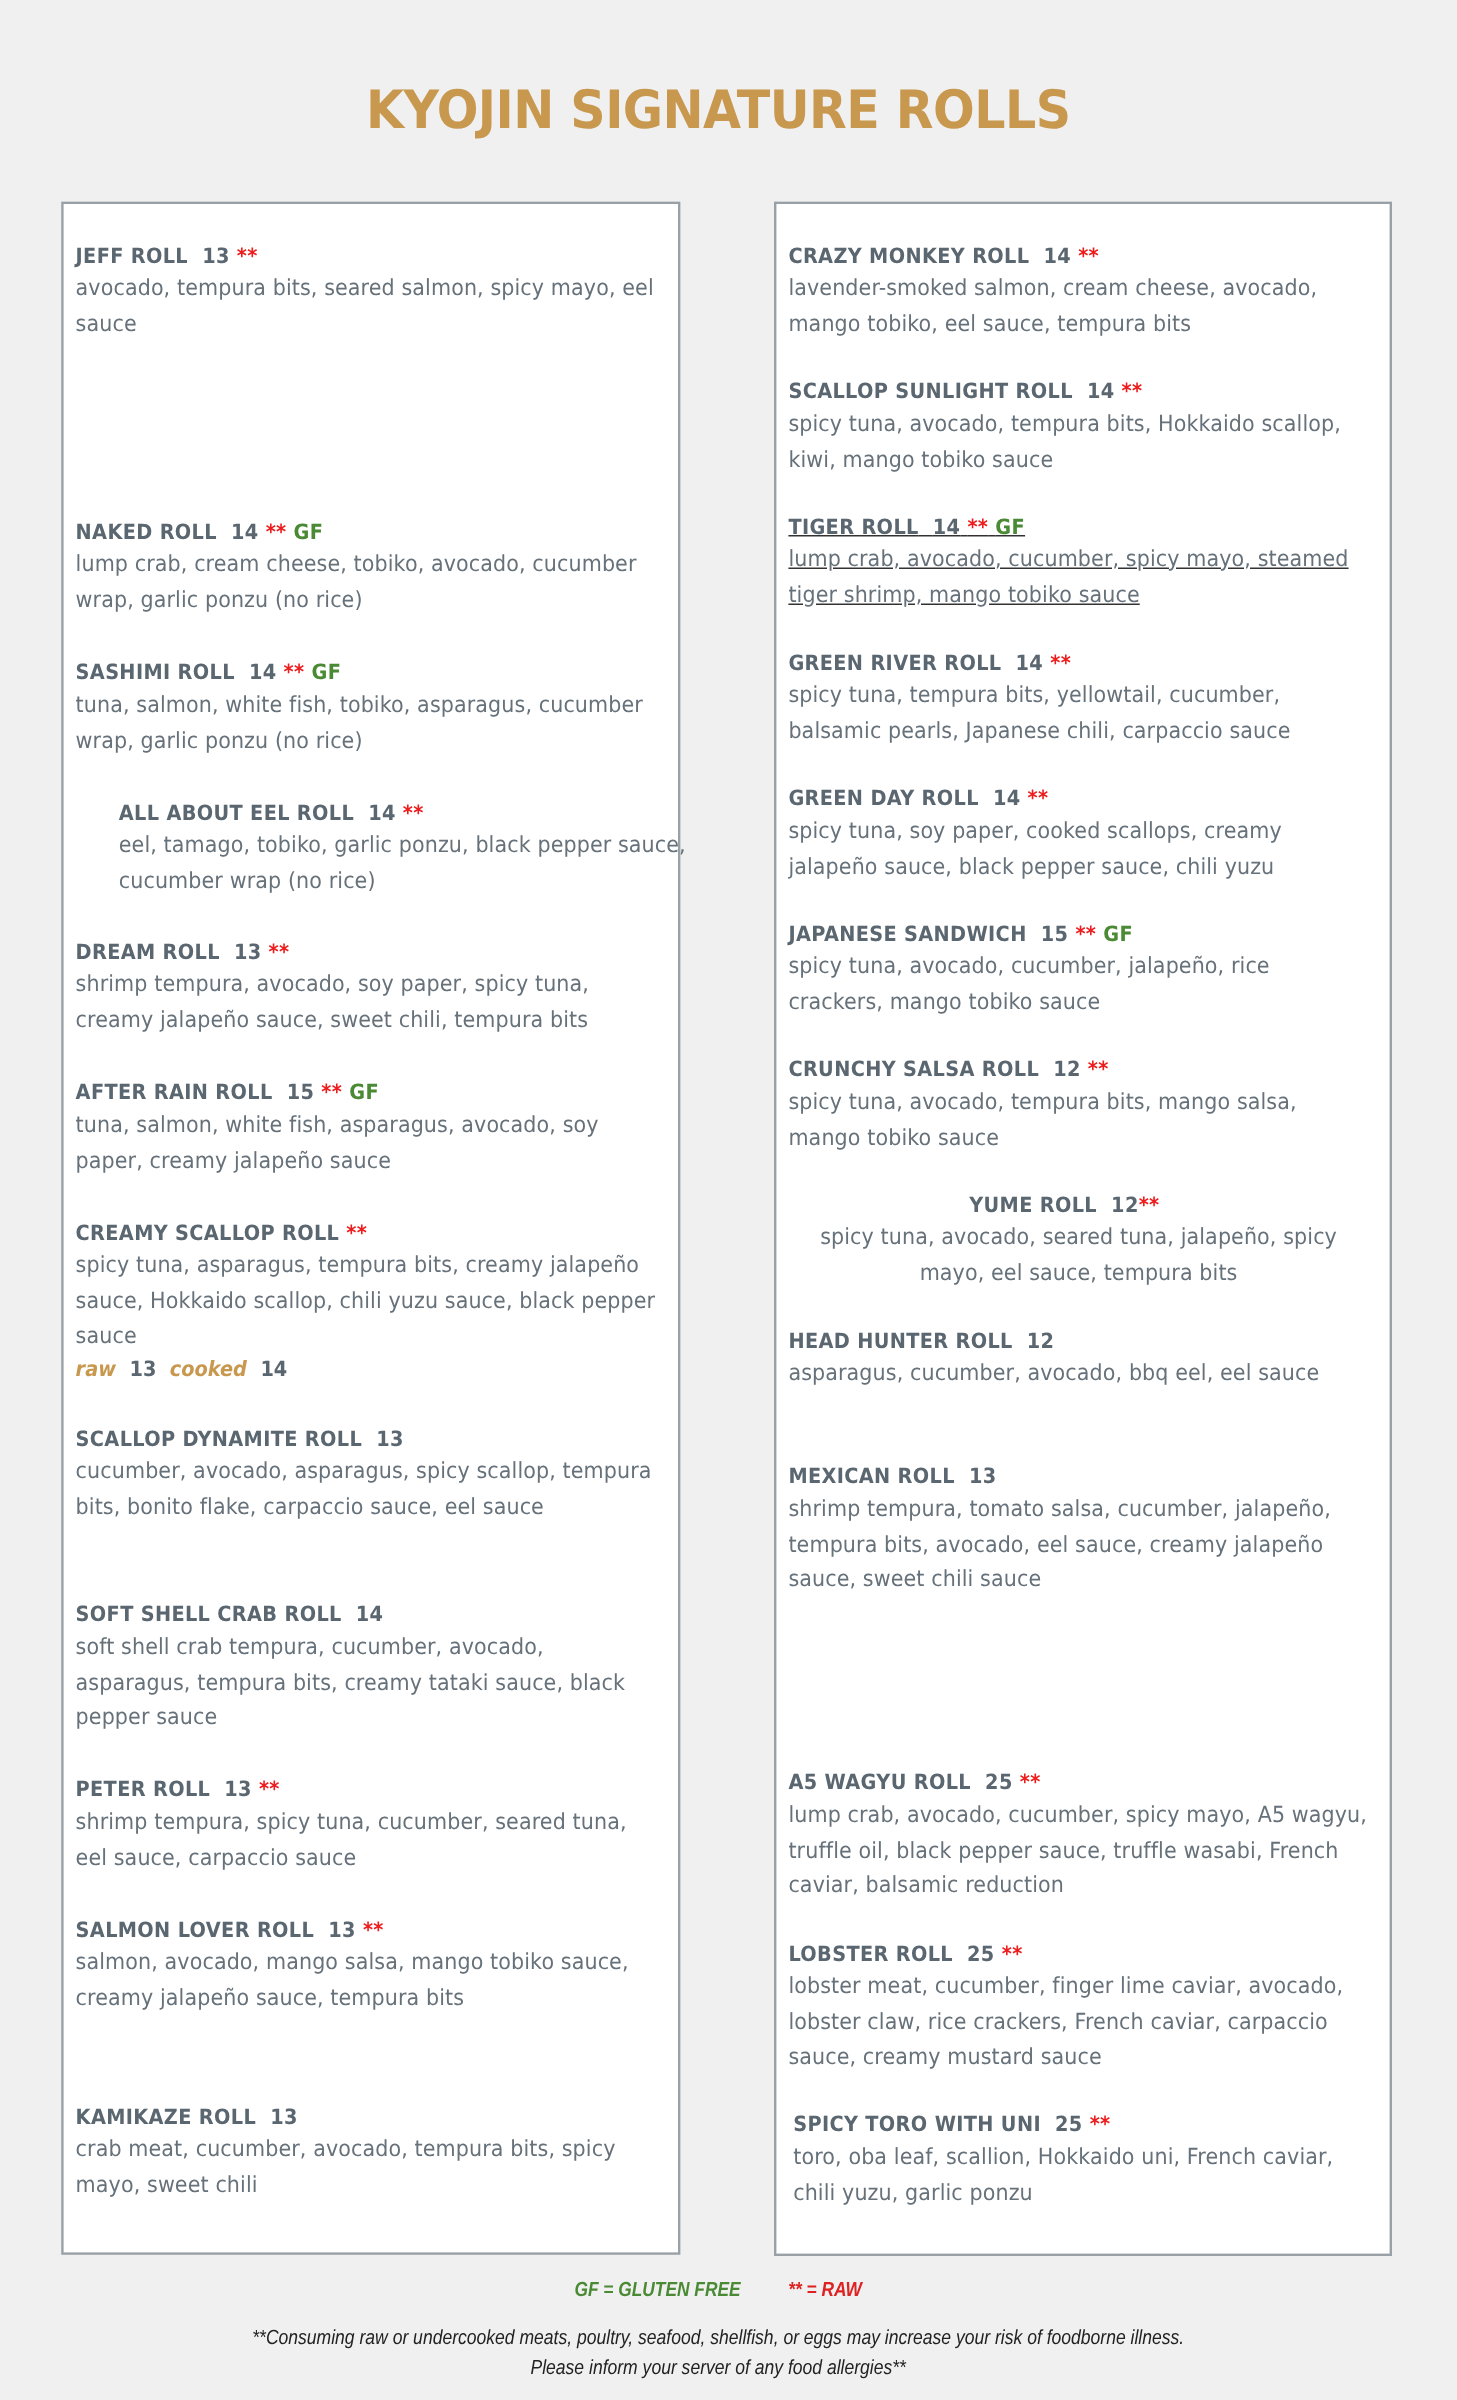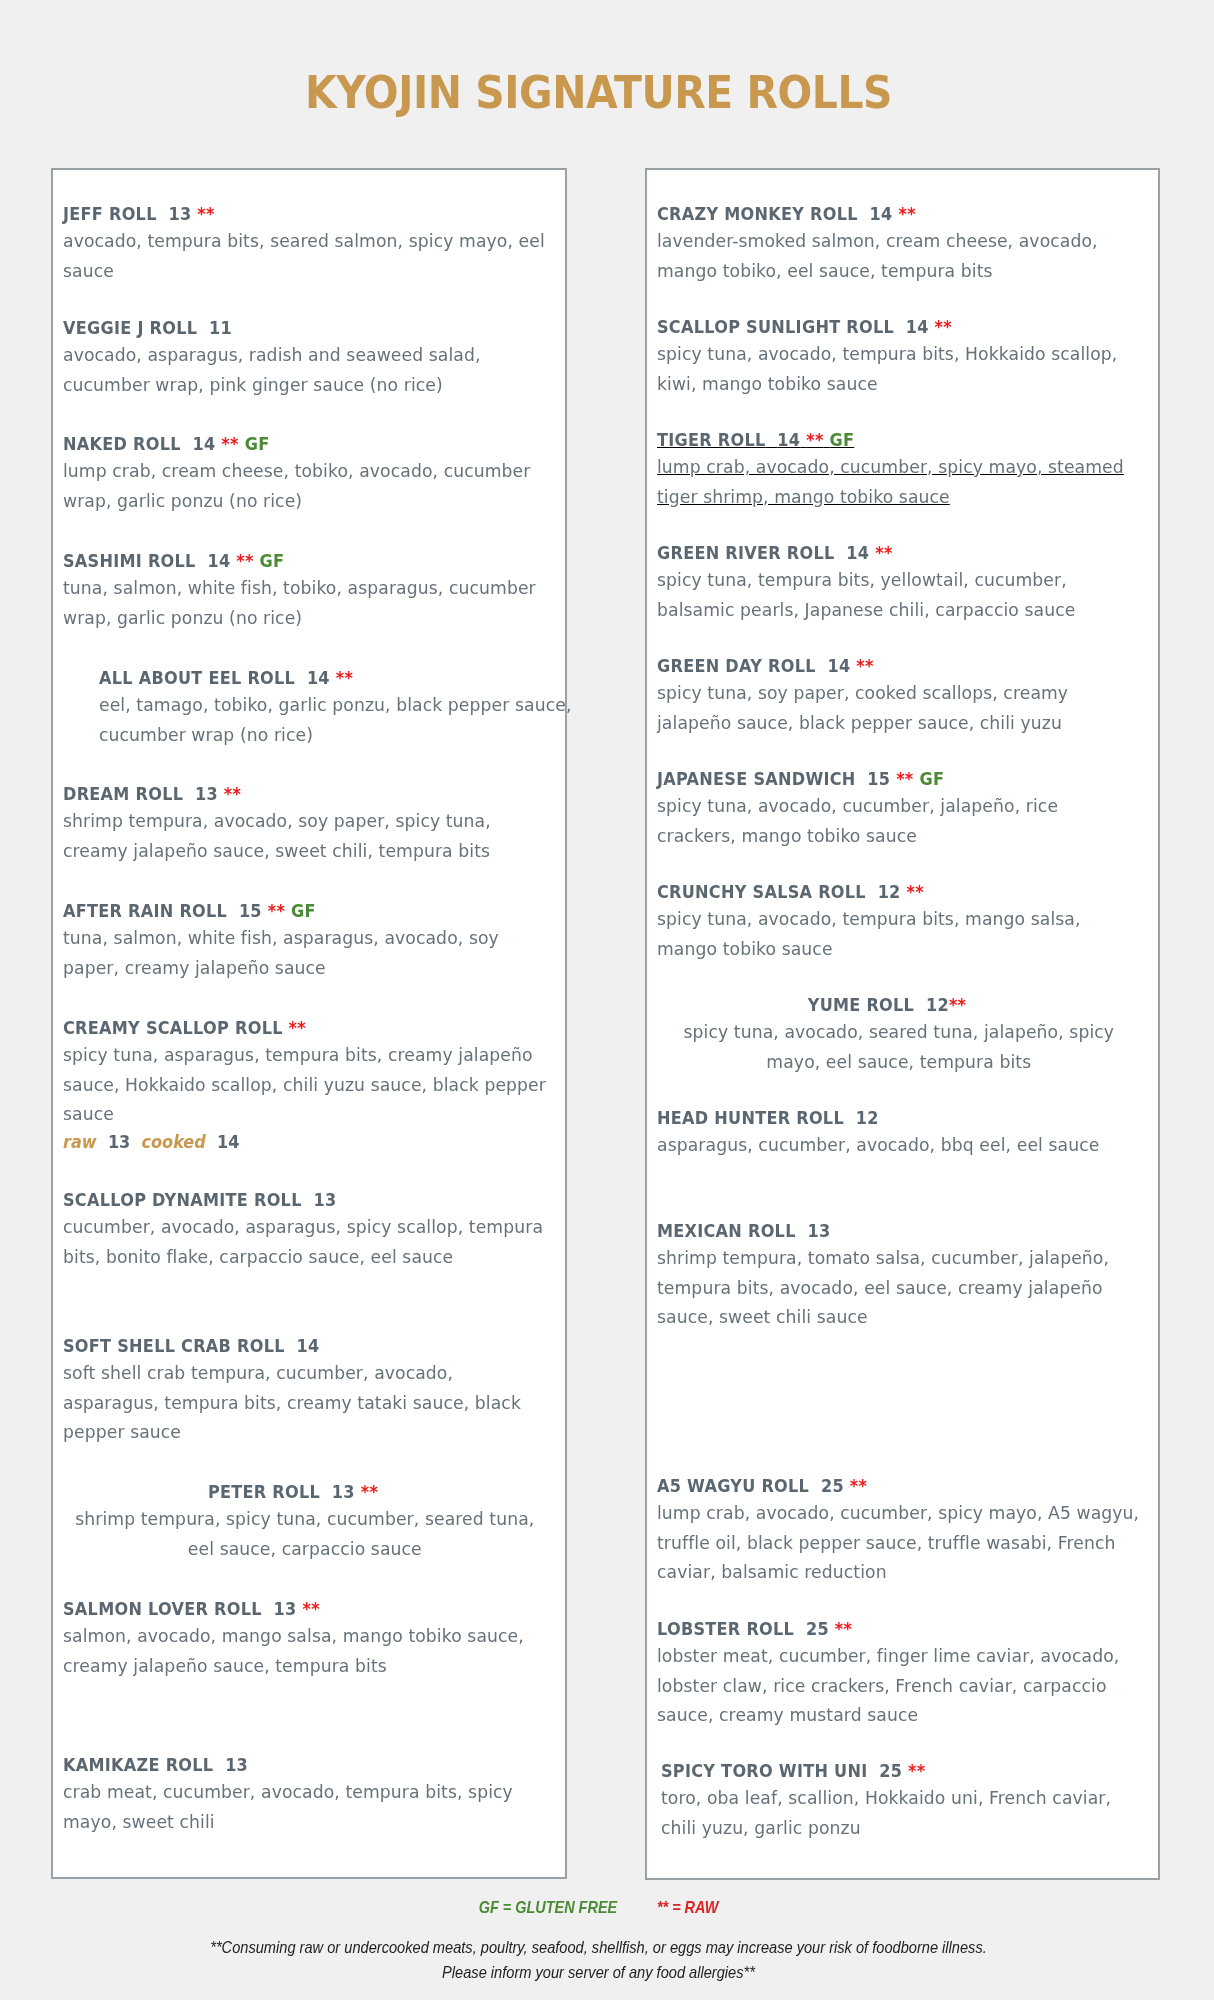--- a/index.html
+++ b/index.html
@@ -104,24 +104,20 @@
 </head>
 <body>
 
 <h1 class="title">KYOJIN SIGNATURE ROLLS</h1>
 
 <div class="box" id="left-box">
     <div class="item" style="top: 32px;">
       <div class="item-title"><span>JEFF ROLL</span>&nbsp;&nbsp;<span>13</span> <span class="raw">**</span></div>
       <div class="item-desc">avocado, tempura bits, seared salmon, spicy mayo, eel sauce</div>
     </div>
-    <div class="item" style="top: 146px;">
-      <div class="item-title"><span>VEGGIE J ROLL</span>&nbsp;&nbsp;<span>11</span></div>
-      <div class="item-desc">avocado, asparagus, radish and seaweed salad, cucumber wrap, pink ginger sauce (no rice)</div>
-    </div>
     <div class="item" style="top: 262px;">
       <div class="item-title"><span>NAKED ROLL</span>&nbsp;&nbsp;<span>14</span> <span class="raw">**</span> <span class="gf">GF</span></div>
       <div class="item-desc">lump crab, cream cheese, tobiko, avocado, cucumber wrap,  garlic ponzu (no rice)</div>
     </div>
     <div class="item" style="top: 379px;">
       <div class="item-title"><span>SASHIMI ROLL</span>&nbsp;&nbsp;<span>14</span> <span class="raw">**</span> <span class="gf">GF</span></div>
       <div class="item-desc">tuna, salmon, white fish, tobiko, asparagus, cucumber wrap, garlic ponzu (no rice)</div>
     </div>
     <div class="item" style="top: 496px; margin-left: 36px;">
       <div class="item-title"><span>ALL ABOUT EEL ROLL</span>&nbsp;&nbsp;<span>14</span> <span class="raw">**</span></div>
@@ -141,21 +137,21 @@
       <div class="price-variants"><span class="variant-label">raw</span>&nbsp;&nbsp;<span>13</span>&nbsp;&nbsp;<span class="variant-label">cooked</span>&nbsp;&nbsp;<span>14</span></div>
     </div>
     <div class="item" style="top: 1018px;">
       <div class="item-title"><span>SCALLOP DYNAMITE ROLL</span>&nbsp;&nbsp;<span>13</span></div>
       <div class="item-desc">cucumber, avocado, asparagus, spicy scallop, tempura bits, bonito flake, carpaccio sauce, eel sauce</div>
     </div>
     <div class="item" style="top: 1164px;">
       <div class="item-title"><span>SOFT SHELL CRAB ROLL</span>&nbsp;&nbsp;<span>14</span></div>
       <div class="item-desc">soft shell crab tempura, cucumber, avocado, asparagus, tempura bits, creamy tataki sauce, black pepper sauce</div>
     </div>
-    <div class="item" style="top: 1310px; text-align: center;">
+    <div class="item" style="top: 1310px;">
       <div class="item-title"><span>PETER ROLL</span>&nbsp;&nbsp;<span>13</span> <span class="raw">**</span></div>
       <div class="item-desc">shrimp tempura, spicy tuna, cucumber, seared tuna, eel sauce, carpaccio sauce</div>
     </div>
     <div class="item" style="top: 1427px;">
       <div class="item-title"><span>SALMON LOVER ROLL</span>&nbsp;&nbsp;<span>13</span> <span class="raw">**</span></div>
       <div class="item-desc">salmon, avocado, mango salsa, mango tobiko sauce, creamy jalapeño sauce, tempura bits</div>
     </div>
     <div class="item" style="top: 1544px; margin-top: 39px;">
       <div class="item-title"><span>KAMIKAZE ROLL</span>&nbsp;&nbsp;<span>13</span></div>
       <div class="item-desc">crab meat, cucumber, avocado, tempura bits, spicy mayo, sweet chili</div>

